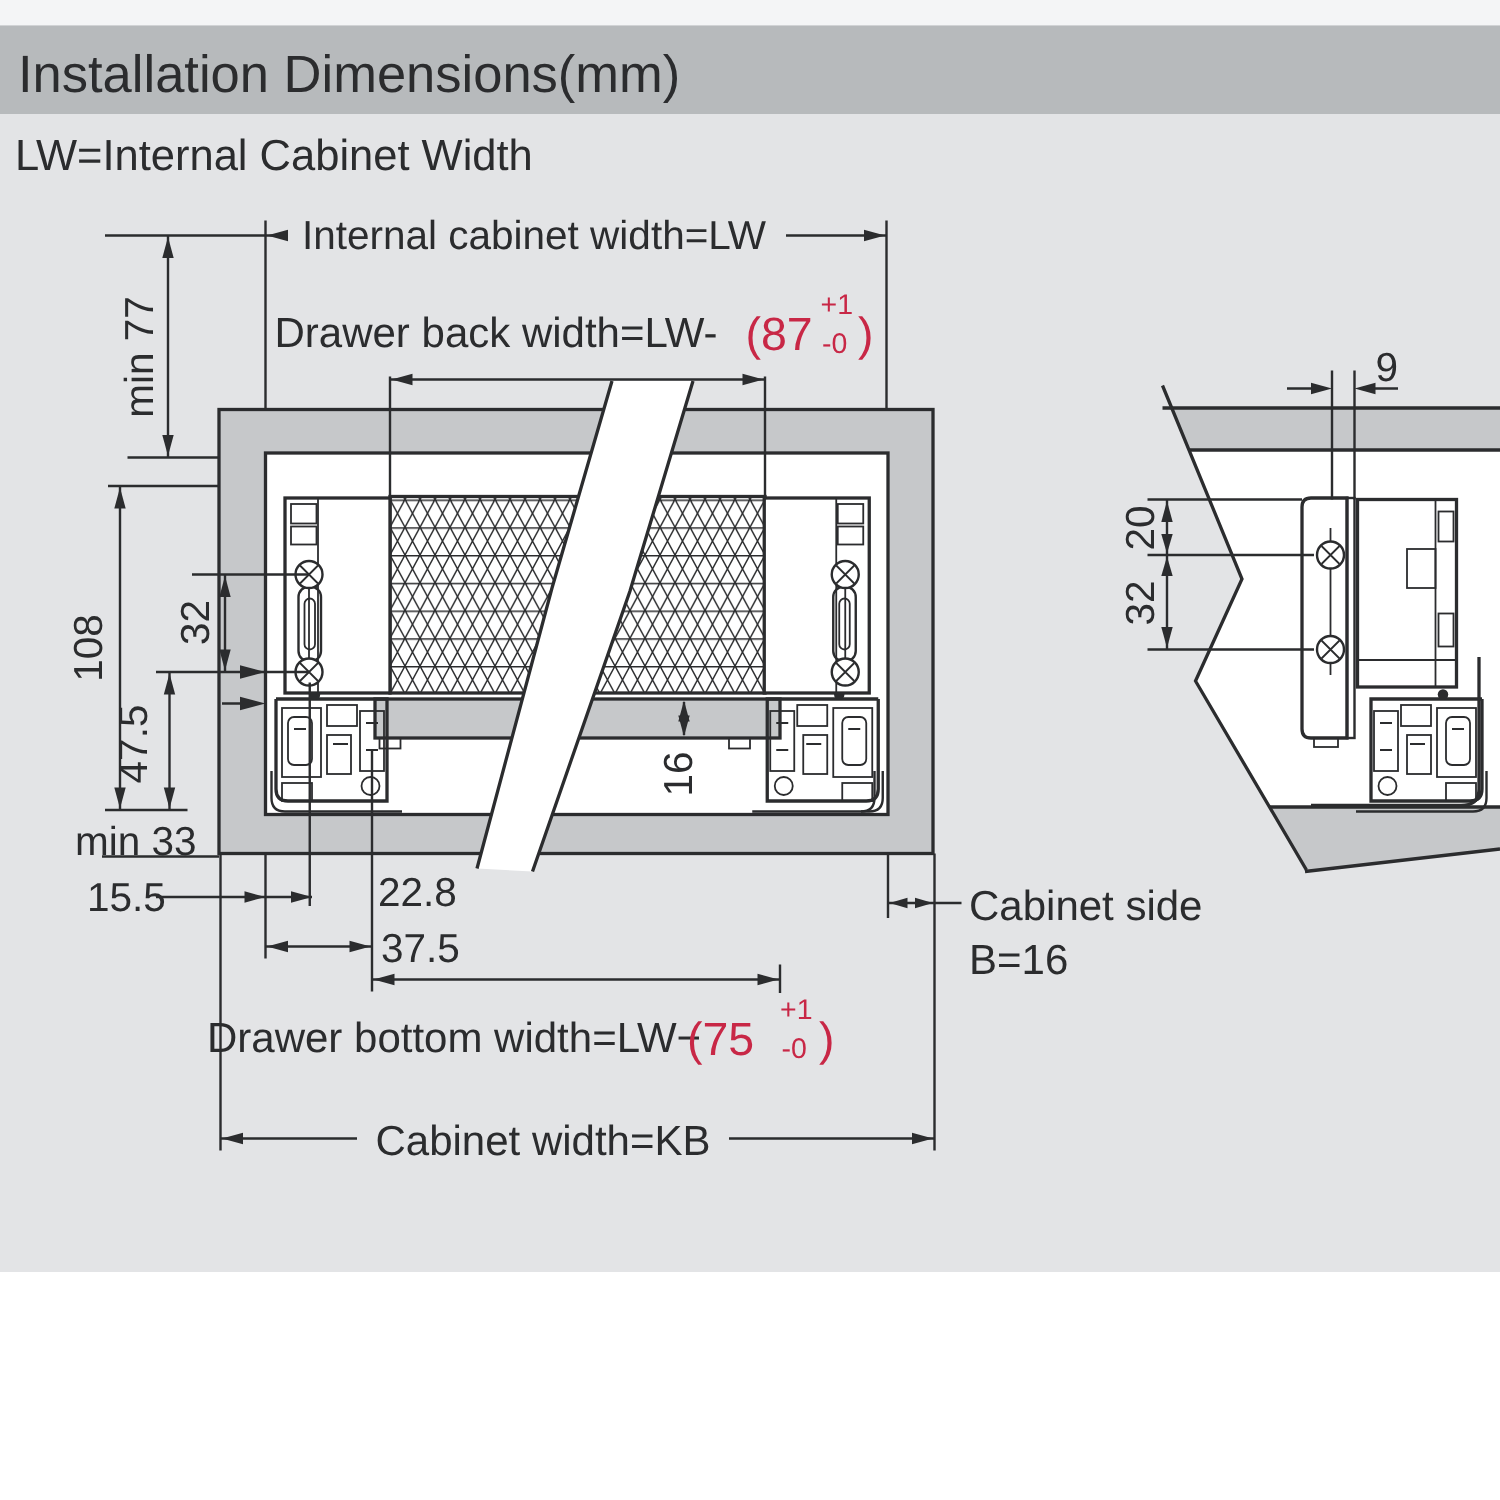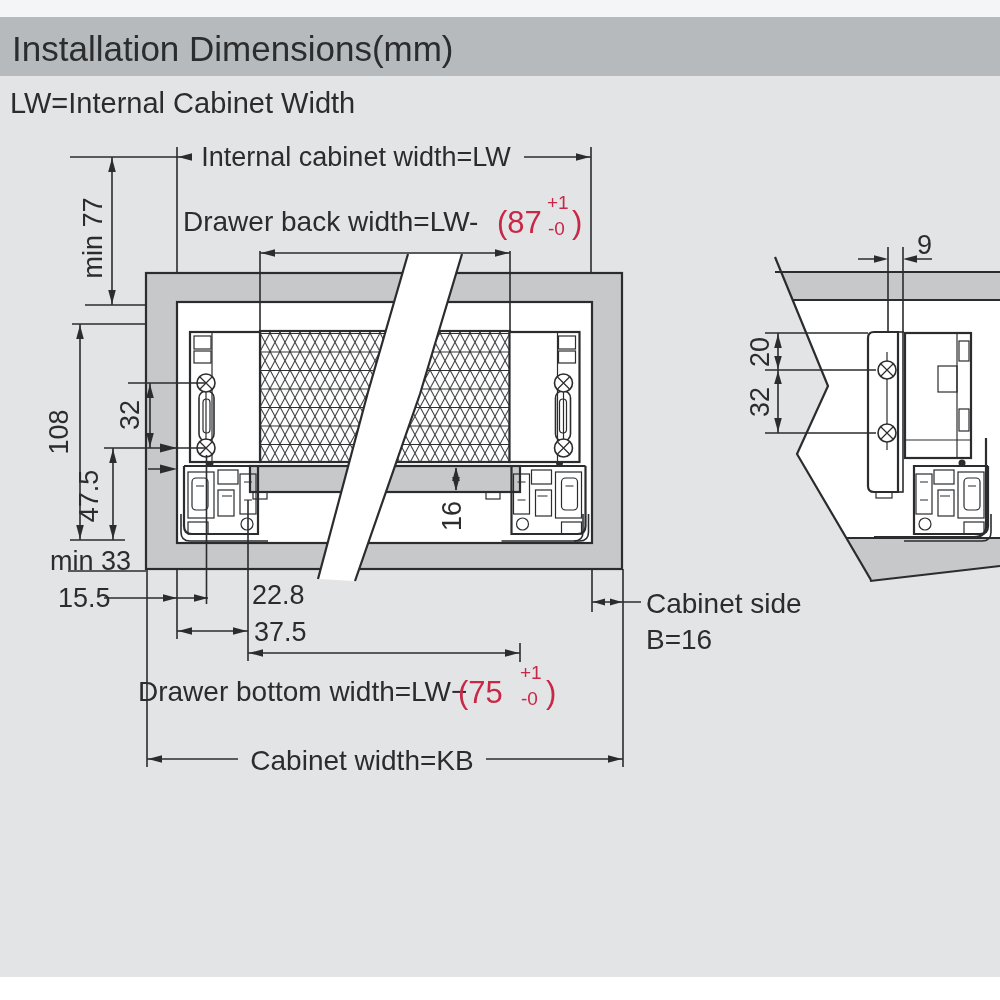--- a/index.html
+++ b/index.html
@@ -1,20 +1,20 @@
 <!DOCTYPE html>
 <html style="--page-bg: #e3e4e6; --header-gray: #b7babc; --wall: #c6c8ca; --dark: #2b2c2e; --red: #c82746;"><head>
 <meta charset="utf-8">
 <style>
   :root{
     --page-bg:#e3e4e6; --header-gray:#b7babc; --wall:#c6c8ca;
     --dark:#2b2c2e; --red:#c82746; --white:#ffffff;
   }
   html,body{margin:0;padding:0;background:#fff;}
-  #stage{width:1000px;height:977px;position:relative;background:var(--page-bg);
+  #stage{width:1000px;height:848px;position:relative;background:var(--page-bg);
          font-family:"Liberation Sans",sans-serif;}
   svg{display:block}
   .ln{stroke:var(--dark);stroke-width:1.6;fill:none;stroke-linecap:butt}
   .ln2{stroke:var(--dark);stroke-width:2.2;fill:none}
   .thin{stroke:var(--dark);stroke-width:1.2;fill:none}
   .wallf{fill:var(--wall);stroke:none}
   .whitef{fill:var(--white);stroke:none}
   .ah{fill:var(--dark);stroke:none}
   text{fill:var(--dark);font-family:"Liberation Sans",sans-serif}
   .t-title{font-size:35px}

